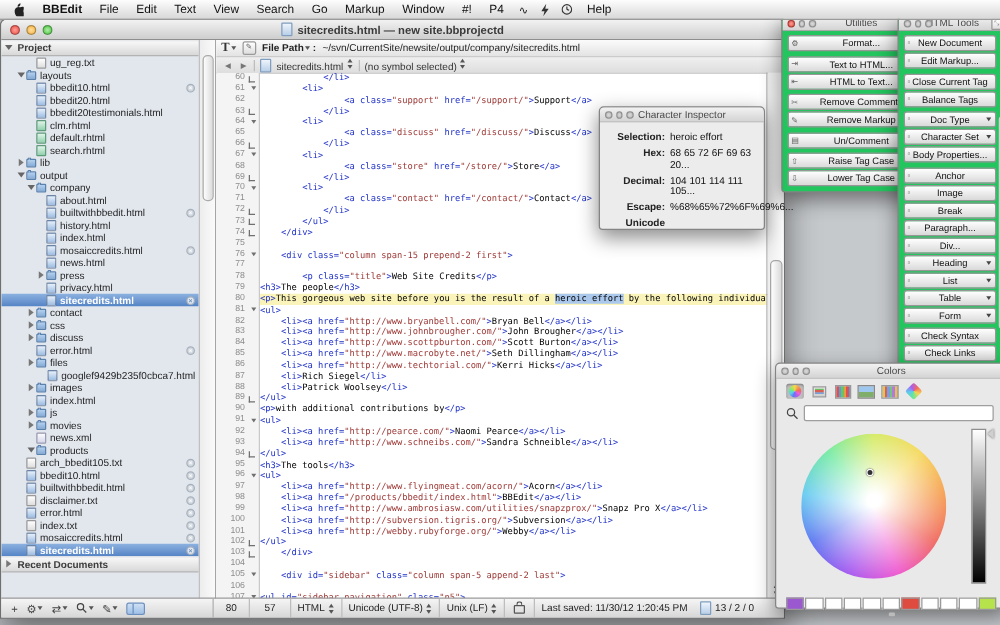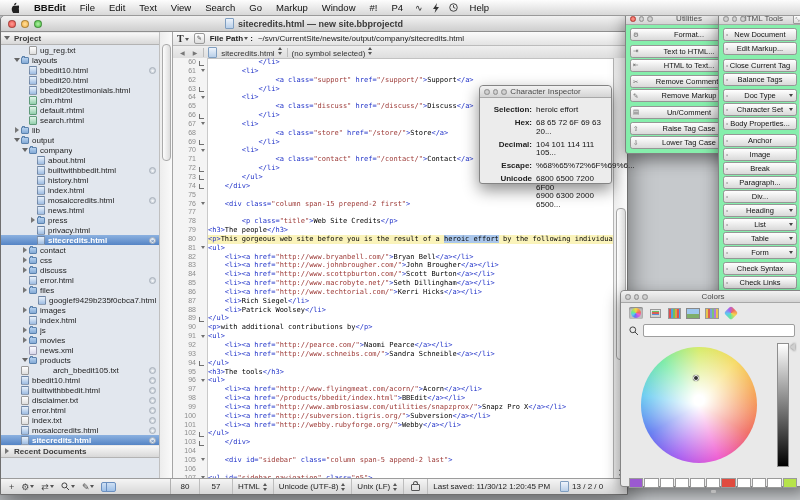--- a/index.html
+++ b/index.html
@@ -102,21 +102,21 @@
   .sb-ic{color:#444;font-size:9px;display:flex;align-items:center;}
   .sb-seg{padding:0 5px;height:100%;display:flex;align-items:center;border-right:1px solid #bdbdbd;white-space:nowrap;}
   .sb-toggle{width:13px;height:8px;border:1px solid #6a8fc0;border-radius:2px;
     background:linear-gradient(#cfe0f4,#9ec0e8);position:relative;}
   .sb-toggle::before{content:"";position:absolute;left:4px;top:0;bottom:0;width:1px;background:#6a8fc0;}
   .lock{width:7px;height:5px;border:1px solid #555;border-radius:1px;position:relative;margin:2px 2px 0 2px;}
   .lock::before{content:"";position:absolute;left:1px;top:-4px;width:3px;height:3px;
     border:1px solid #555;border-bottom:none;border-radius:3px 3px 0 0;}
   .doc-blue{width:7px;height:9px;background:linear-gradient(#eef4fc,#b9cfe8);border:1px solid #7f9ec0;border-radius:1px;margin-right:3px;}
   
-  .palette{position:absolute;background:#86efac;border:1px solid #848484;border-radius:4px 4px 3px 3px;
+  .palette{position:absolute;background:#22c55e;border:1px solid #848484;border-radius:4px 4px 3px 3px;
     box-shadow:0 6px 16px rgba(0,0,0,.45);font-size:8px;box-sizing:border-box;}
   .ptitle{height:11px;line-height:11px;text-align:center;color:#4a4a4a;font-size:8px;
     background:linear-gradient(#f2f2f2,#d4d4d4);border-bottom:1px solid #a8a8a8;
     border-radius:4px 4px 0 0;position:relative;white-space:nowrap;overflow:hidden;}
   .pdots{position:absolute;left:4px;top:3px;display:flex;gap:3px;}
   .pdot{width:5.5px;height:5.5px;border-radius:50%;background:radial-gradient(#dcdcdc,#b5b5b5);
     border:0.5px solid #909090;box-sizing:border-box;}
   .pdot.red{background:radial-gradient(#ff9a90,#e4574f);border-color:#b03a33;}
   .pzoom{position:absolute;right:3px;top:2px;width:7px;height:7px;border:1px solid #999;
     border-radius:1px;background:linear-gradient(#fff,#ddd);font-size:5px;line-height:6px;text-align:center;color:#666;}
@@ -403,21 +403,21 @@
               <span class="disc open"></span>
             </span>
             <span class="ic folder"></span>
             <span style="overflow: hidden;">products</span>
           </div>
         </div>
       <div id="opendocs-list">
           <div class="row" style="padding-left: 12px;">
             <span class="disc-slot"></span>
             <span class="ic txt"></span>
-            <span style="overflow: hidden; margin-left: 21px;">arch_bbedit105.txt</span>
+            <span style="overflow: hidden;">arch_bbedit105.txt</span>
             <span class="badge">×</span>
           </div>
           <div class="row" style="padding-left: 12px;">
             <span class="disc-slot"></span>
             <span class="ic html"></span>
             <span style="overflow: hidden;">bbedit10.html</span>
             <span class="badge">×</span>
           </div>
           <div class="row" style="padding-left: 12px;">
             <span class="disc-slot"></span>
@@ -804,22 +804,20 @@
       <div class="ci-row">
         <span class="ci-label">Decimal:</span>
         <span class="ci-value">104 101 114 111 105...</span>
       </div>
       <div class="ci-row">
         <span class="ci-label">Escape:</span>
         <span class="ci-value">%68%65%72%6F%69%6...</span>
       </div>
       <div class="ci-row">
         <span class="ci-label">Unicode</span>
-        <span class="ci-value">6800 6500 7200 6F00
-6900 6300 2000 6500...</span>
       </div>
     </div>
 </div>
 
 <div class="palette" style="left:620px;top:290px;width:186px;height:197px;z-index:8;background:#e9e9e9">
   <div class="ptitle">
     <span class="pdots">
         <span class="pdot"></span>
         <span class="pdot"></span>
         <span class="pdot"></span>

